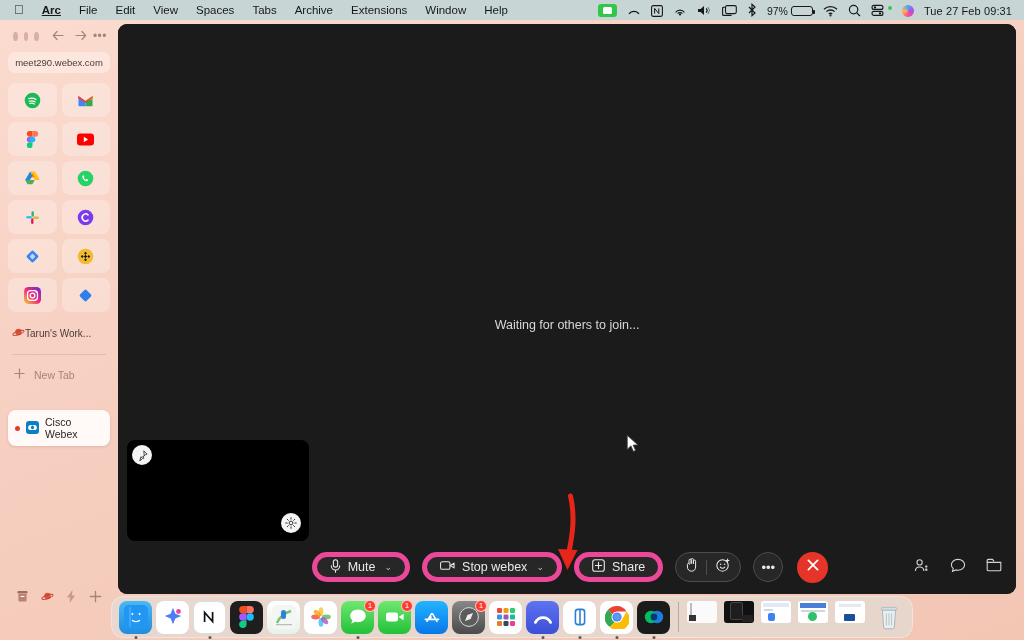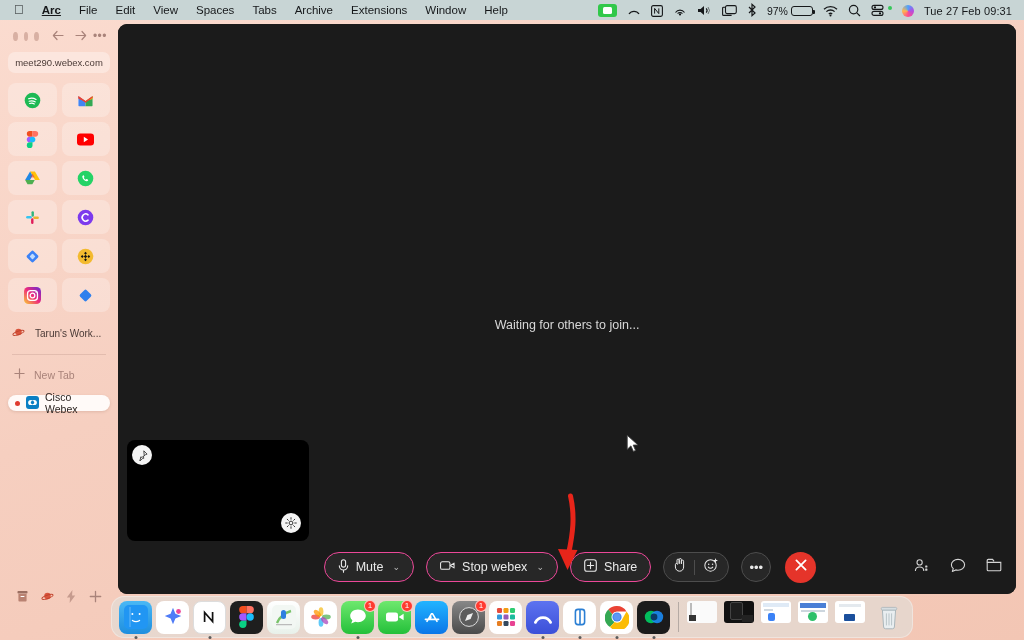--- a/index.html
+++ b/index.html
@@ -81,30 +81,30 @@
     display: grid; grid-template-columns: 1fr 1fr; gap: 5px;
   }
   .app-cell {
     height: 34px; border-radius: 8px;
     background: rgba(255,255,255,0.26);
     display: flex; align-items: center; justify-content: center;
   }
   .ico { width: 17px; height: 17px; display: block; }
 
   #folder-row {
-    margin-top: 11px; display: flex; align-items: center; gap: 10px;
+    margin-top: 11px; display: flex; align-items: center; gap: 0;
     padding: 3px 4px; font-size: 10px; color: #4a3a36;
   }
   #sidebar-divider { height: 1px; background: rgba(130,90,80,0.17); margin: 10px 4px 0 4px; }
   #newtab-row {
     margin-top: 10px; display: flex; align-items: center; gap: 9px;
     padding: 3px 6px; font-size: 10.5px; color: #a9837a;
   }
   #active-tab {
-    margin-top: 11px; height: 16px; border-radius: 8px;
+    margin-top: 26px; height: 36px; border-radius: 8px;
     background: #fffaf8; box-shadow: 0 1px 3px rgba(120,70,55,0.18);
     display: flex; align-items: center; gap: 6px; padding: 0 7px;
     font-size: 10.5px; color: #2b2320;
   }
   .reddot { width: 5px; height: 5px; border-radius: 50%; background: #e03b2f; flex: none; }
 
   #sidebar-bottom {
     position: absolute; left: 0; bottom: 12px;
     width: 118px; display: flex; align-items: center;
     justify-content: space-around; padding: 0 10px;
@@ -146,21 +146,21 @@
   #pin-btn { left: 5px; top: 5px; }
   #gear-btn { right: 8px; bottom: 8px; }
 
   
   #controlbar {
     position: absolute; left: 0; bottom: 0;
     width: 898px; height: 54px;
     display: flex; align-items: center; justify-content: center;
   }
   .ctl {
-    height: 30px; border: 1px solid #ec4899; border-radius: 16px;
+    height: 30px; border: 5px solid #ec4899; border-radius: 16px;
     background: #272727; color: #e9e9e9; font-size: 12.5px;
     display: flex; align-items: center; gap: 7px; padding: 0 13px;
     margin: 0 6px;
   }
   .chev { font-size: 9px; color: #bdbdbd; margin-left: 2px; }
   .ctl-group {
     height: 30px; border: 1px solid #4d4d4d; border-radius: 16px;
     background: #272727; display: flex; align-items: center;
     padding: 0 10px; gap: 9px; margin: 0 6px;
   }

